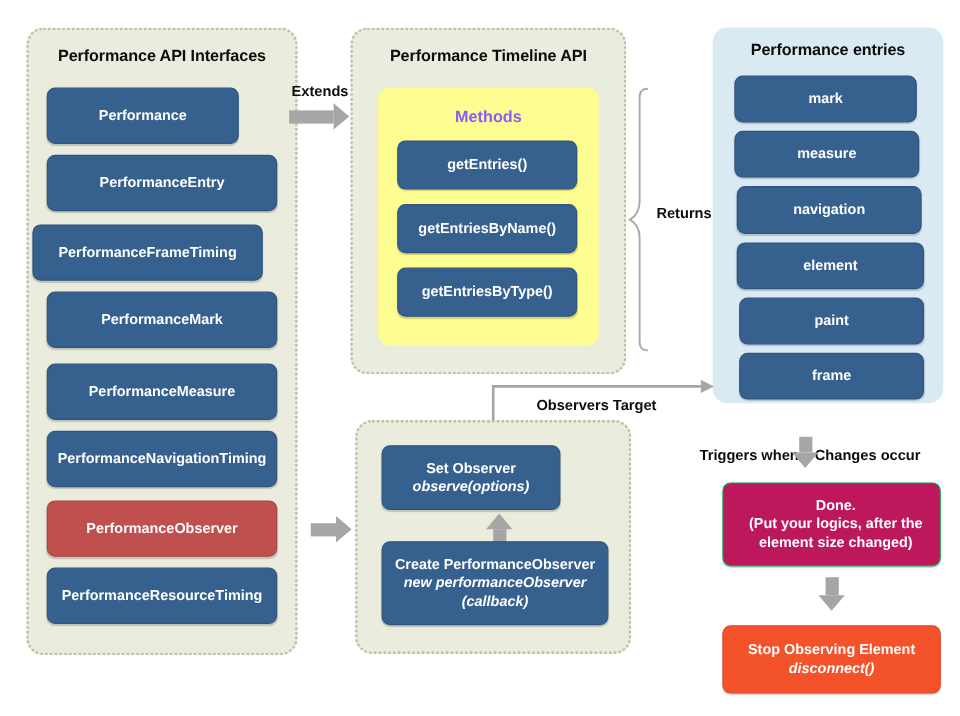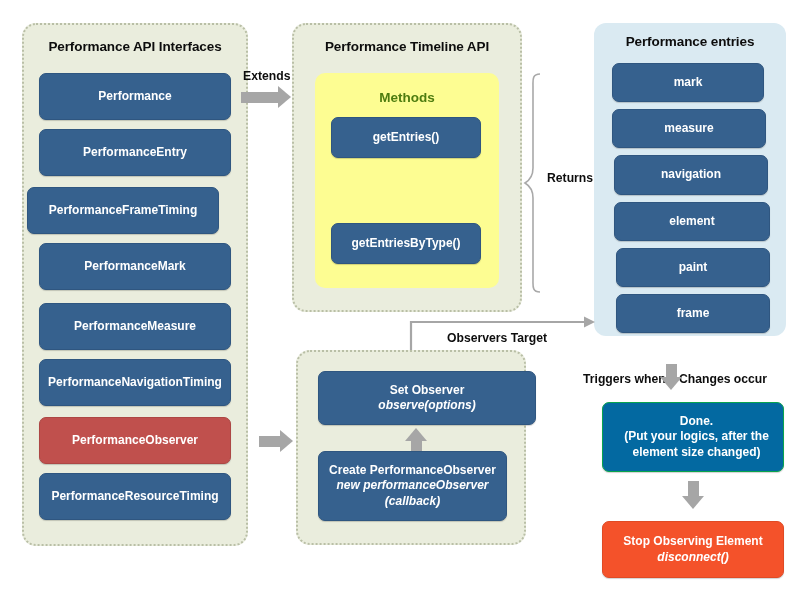--- a/index.html
+++ b/index.html
@@ -53,42 +53,42 @@
     text-align: center;
     color: #ffffff;
     font-weight: bold;
     font-size: 12px;
     line-height: 1.28;
     padding: 2px 6px;
     box-shadow: 0 1px 1px rgba(0,0,0,0.18);
   }
   .node.blue   { background: #36618e; border: 1px solid #2f5680; }
   .node.red    { background: #c0504d; border: 1px solid #ad4744; }
-  .node.green  { background: #0369a1; border: 1px solid #09a44d; padding-left: 13px; }
+  .node.green  { background: #be185d; border: 1px solid #09a44d; padding-left: 13px; }
   .node.orange { background: #f4522a; border: 1px solid #e04a24; }
   .node .sub {
     font-style: italic;
     font-weight: bold;
   }
   .node .reg { font-style: normal; }
 
   
   .methods-box {
     position: absolute;
     background: #fdfd92;
     border-radius: 10px;
     box-sizing: border-box;
   }
   .methods-title {
     position: absolute;
     left: 0; right: 0;
     text-align: center;
     font-weight: bold;
     font-size: 13.5px;
-    color: #4d7c0f;
+    color: #8b5cf6;
   }
 
   
   .entries-panel {
     position: absolute;
     background: #daeaf2;
     border-radius: 12px;
     box-sizing: border-box;
   }
 
@@ -158,21 +158,21 @@
 </style>
 </head>
 <body>
 
 <div class="canvas">
 
   <div class="panel" style="left:22px; top:23px; width:226px; height:523px;">
     <div class="panel-title" style="top:14px;">Performance API Interfaces</div>
   </div>
 
-  <div class="node blue" style="left:39px; top:73px; width:192px; height:47px;">
+  <div class="node blue" style="left:39px; top:73px; width:160px; height:47px;">
     <span>Performance</span>
   </div>
   <div class="node blue" style="left:39px; top:129px; width:192px; height:47px;">
     <span>PerformanceEntry</span>
   </div>
   <div class="node blue" style="left:27px; top:187px; width:192px; height:47px;">
     <span>PerformanceFrameTiming</span>
   </div>
   <div class="node blue" style="left:39px; top:243px; width:192px; height:47px;">
     <span>PerformanceMark</span>
@@ -199,20 +199,23 @@
   <div class="panel" style="left:292px; top:23px; width:230px; height:289px;">
     <div class="panel-title" style="top:14px;">Performance Timeline API</div>
   </div>
 
   <div class="methods-box" style="left:315px; top:73px; width:184px; height:215px;">
     <div class="methods-title" style="top:17px;">Methods</div>
   </div>
 
   <div class="node blue" style="left:331px; top:117px; width:150px; height:41px;">
     <span>getEntries()</span>
+  </div>
+  <div class="node blue" style="left:331px; top:170px; width:150px; height:41px;">
+    <span>getEntriesByName()</span>
   </div>
   <div class="node blue" style="left:331px; top:223px; width:150px; height:41px;">
     <span>getEntriesByType()</span>
   </div>
 
   <svg class="connector" style="left:524px; top:72px;" width="26" height="222" viewBox="0 0 26 222">
     <path d="M16 2 C8 2 9 8 9 14 L9 96 C9 104 6 108 1 111 C6 114 9 118 9 126 L9 208 C9 214 8 220 16 220" fill="none" stroke="#a9a9a9" stroke-width="1.6"></path>
   </svg>
   <div class="label" style="left:547px; top:171px;">Returns</div>
 
@@ -245,21 +248,21 @@
   </svg>
   <div class="label" style="left:447px; top:331px;">Observers Target</div>
 
   <div class="arrow-right" style="left:259px; top:430px; width:34px; height:22px;">
     <div class="shaft" style="width:21px;"></div>
     <div class="head"></div>
   </div>
 
   <div class="panel" style="left:296px; top:350px; width:230px; height:195px;"></div>
 
-  <div class="node blue" style="left:318px; top:371px; width:218px; height:54px;">
+  <div class="node blue" style="left:318px; top:371px; width:149px; height:54px;">
     <span class="reg">Set Observer</span>
     <span class="sub">observe(options)</span>
   </div>
 
   <div class="arrow-up" style="left:405px; top:428px; width:22px; height:24px;">
     <div class="head"></div>
     <div class="shaft" style="height:11px;"></div>
   </div>
 
   <div class="node blue" style="left:318px; top:451px; width:189px; height:70px;">

